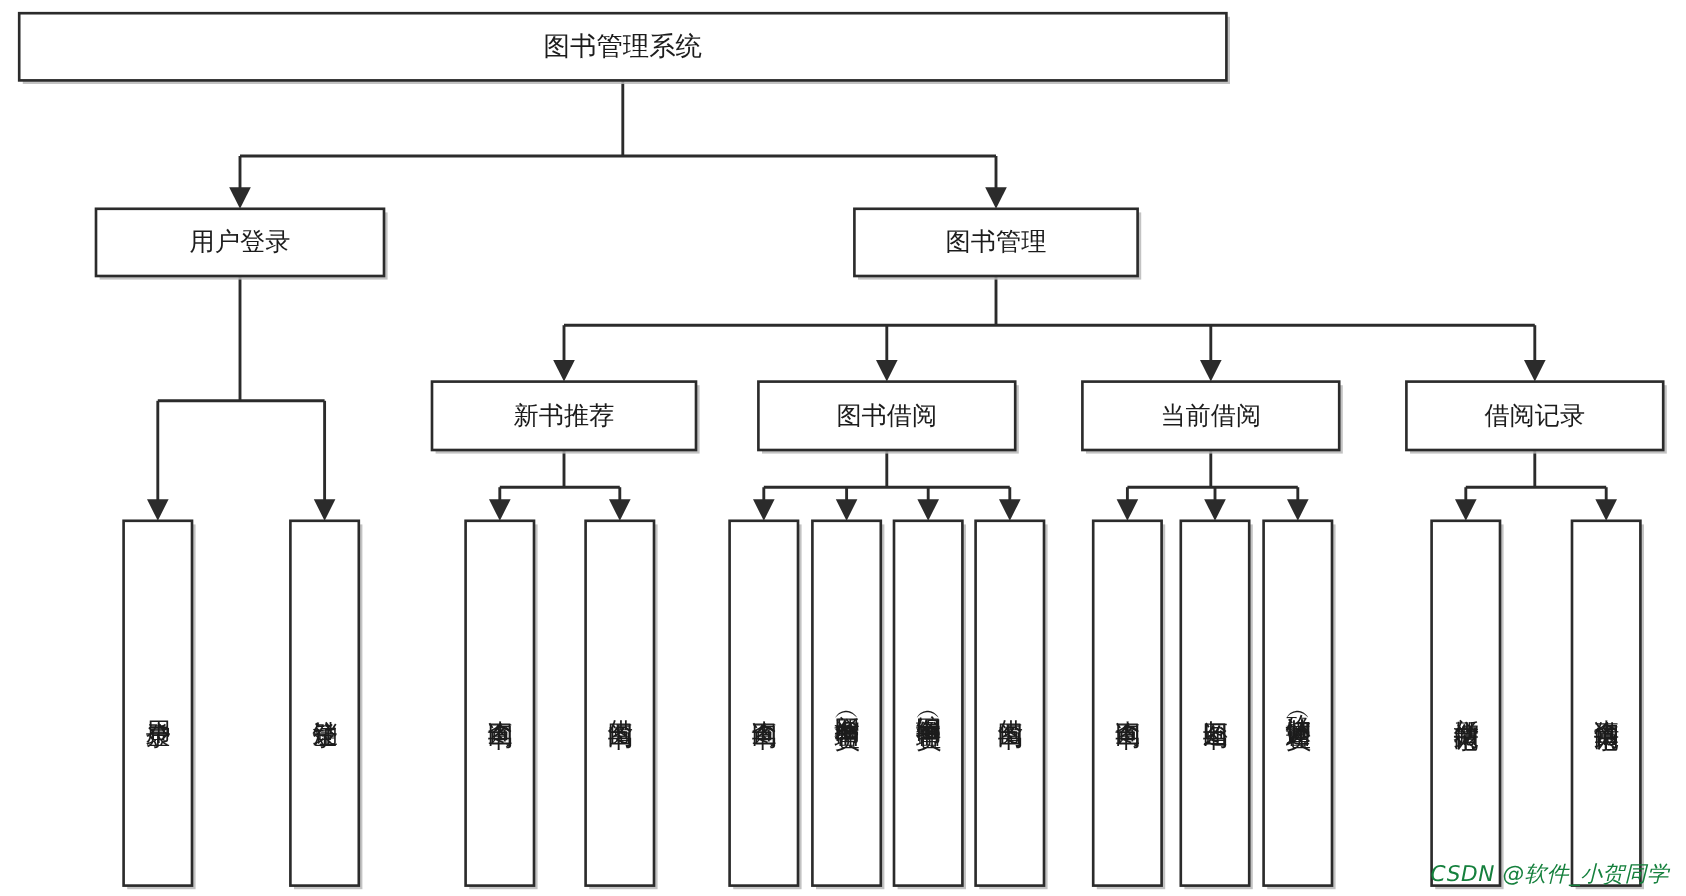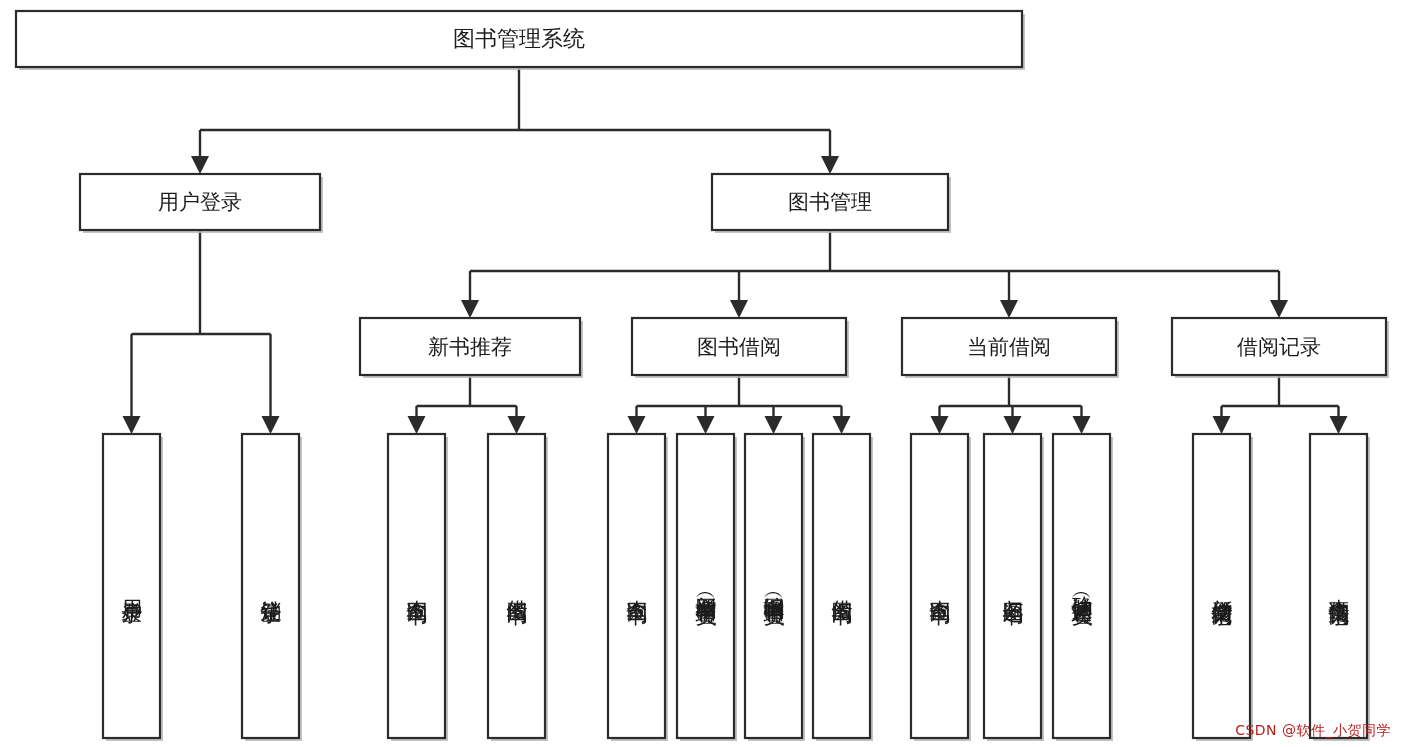--- a/index.html
+++ b/index.html
@@ -73,24 +73,25 @@
     color: #1c1c1c;
     letter-spacing: 1.5px;
     white-space: nowrap;
     text-align: center;
   }
   .watermark {
     position: absolute;
     right: 14px;
     bottom: 7px;
     font-family: "DejaVu Sans", "Liberation Sans", sans-serif;
-    font-size: 14px;
-    color: #b91c1c;
+    font-size: 18px;
+    color: #15803d;
     letter-spacing: 0.5px;
     white-space: nowrap;
+    font-style: italic;
   }
 </style>
 </head>
 <body>
 
 <div id="diagram-root">
   <svg class="diagram-canvas" viewBox="0 0 1405 747" xmlns="http://www.w3.org/2000/svg">
     <g id="layer-connectors">
         <g>
           <path class="connector" d="M 519 67 L 519 130"></path>

